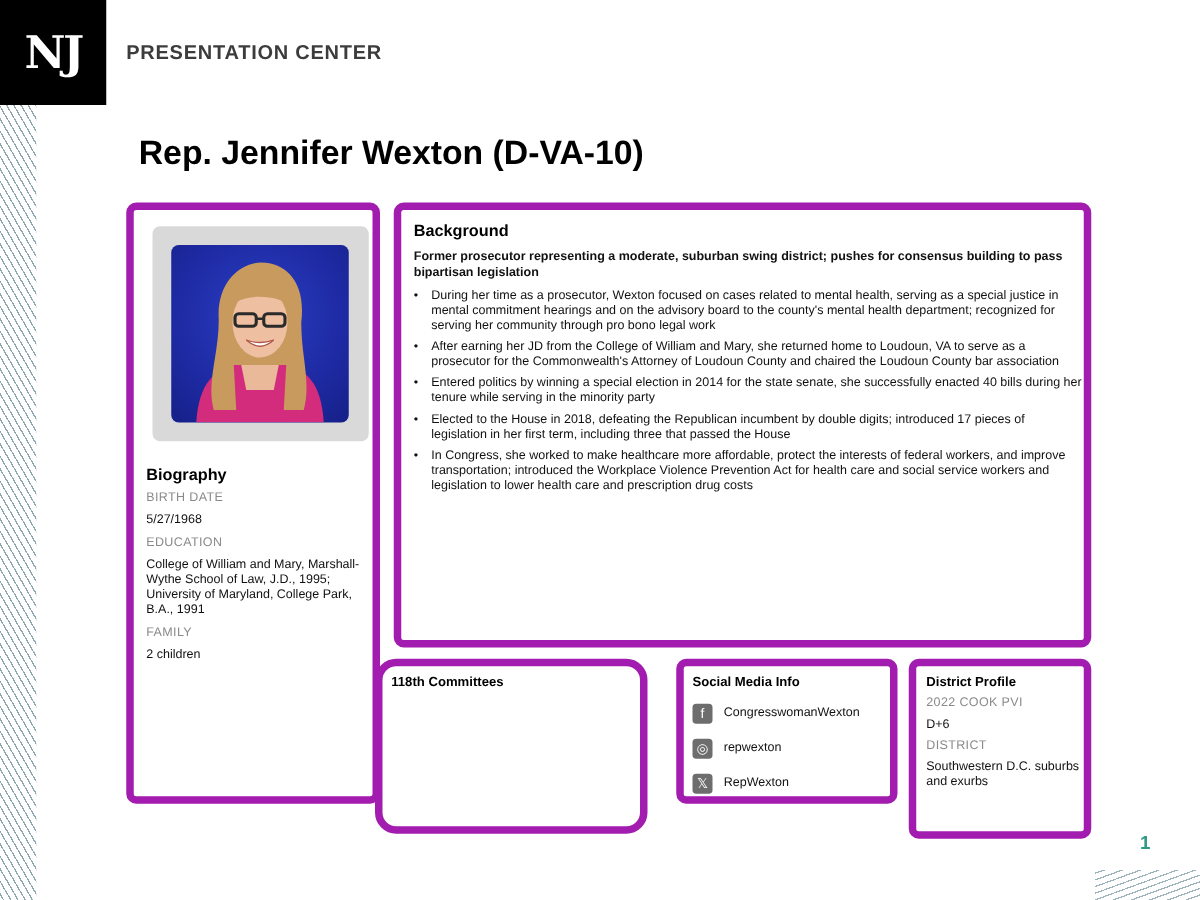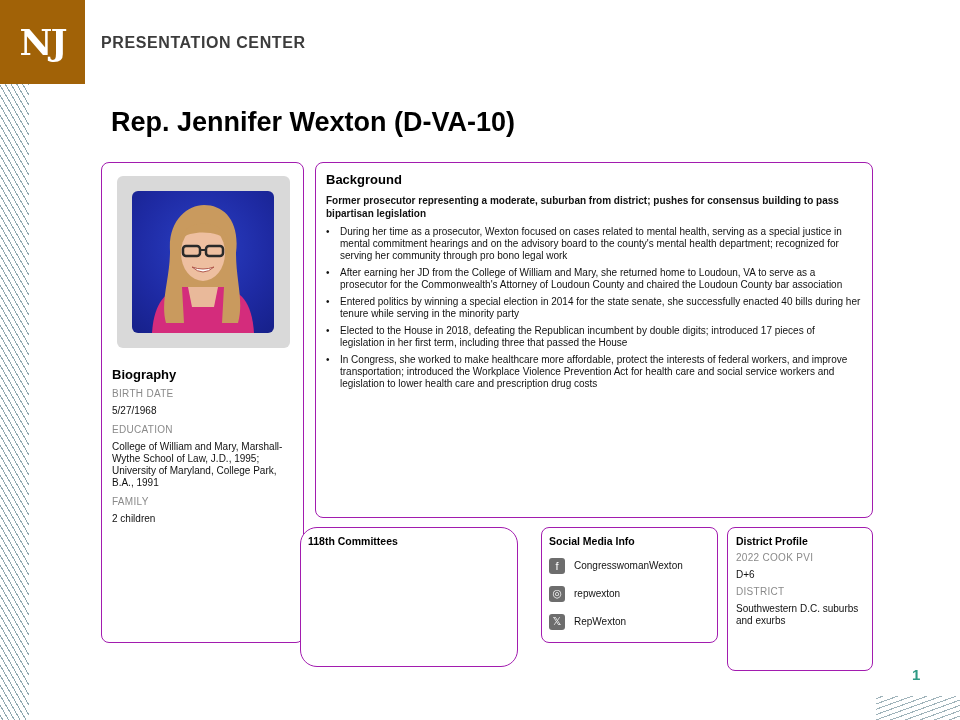--- a/index.html
+++ b/index.html
@@ -9,35 +9,35 @@
   .hatch-left {
     position: absolute; left: 0; top: 84px; width: 29px; height: 636px;
     background: repeating-linear-gradient(60deg, #ffffff 0px, #ffffff 2px, #8fa8b0 2px, #8fa8b0 3px, #ffffff 3px, #ffffff 5px);
   }
   .hatch-bottom {
     position: absolute; right: 0; bottom: 0; width: 84px; height: 24px;
     background: repeating-linear-gradient(160deg, #ffffff 0px, #ffffff 2px, #9fb3ba 2px, #9fb3ba 3px, #ffffff 3px, #ffffff 5px);
   }
   .logo-box {
     position: absolute; left: 0; top: 0; width: 85px; height: 84px;
-    background: #a16207; display: flex; align-items: center; justify-content: center;
+    background: #000000; display: flex; align-items: center; justify-content: center;
   }
   .logo-text {
     color: #ffffff; font-family: "DejaVu Serif", serif; font-weight: bold;
     font-size: 36px; letter-spacing: -2px;
   }
   .brand {
     position: absolute; left: 101px; top: 34px; font-size: 16px; font-weight: bold;
     color: #3c3c3c; letter-spacing: 0.6px;
   }
   .page-title {
     position: absolute; left: 111px; top: 107px; font-size: 27px; font-weight: bold; color: #000;
   }
   .card {
-    position: absolute; background: #fff; border: 1px solid #a21caf; border-radius: 8px;
+    position: absolute; background: #fff; border: 6px solid #a21caf; border-radius: 8px;
   }
   .card-bio { left: 101px; top: 162px; width: 203px; height: 481px; }
   .card-bg { left: 315px; top: 162px; width: 558px; height: 356px; }
   .card-com { left: 300px; top: 527px; width: 218px; height: 140px; border-radius: 17px; }
   .card-soc { left: 541px; top: 527px; width: 177px; height: 116px; }
   .card-dist { left: 727px; top: 527px; width: 146px; height: 144px; }
 
   .photo-frame {
     position: absolute; left: 15px; top: 13px; width: 173px; height: 172px;
     background: #d9d9d9; border-radius: 6px;
@@ -118,21 +118,21 @@
     <div class="field-label">EDUCATION</div>
     <div class="field-value">College of William and Mary, Marshall-Wythe School of Law, J.D., 1995; University of Maryland, College Park, B.A., 1991</div>
     <div class="field-label">FAMILY</div>
     <div class="field-value">2 children</div>
   </div>
 </div>
 
 <div class="card card-bg">
   <div class="bg-body">
     <div class="section-title">Background</div>
-    <div class="bg-summary">Former prosecutor representing a moderate, suburban from district; pushes for consensus building to pass bipartisan legislation</div>
+    <div class="bg-summary">Former prosecutor representing a moderate, suburban swing district; pushes for consensus building to pass bipartisan legislation</div>
     <ul class="bullets">
       <li>During her time as a prosecutor, Wexton focused on cases related to mental health, serving as a special justice in mental commitment hearings and on the advisory board to the county's mental health department; recognized for serving her community through pro bono legal work</li>
       <li>After earning her JD from the College of William and Mary, she returned home to Loudoun, VA to serve as a prosecutor for the Commonwealth's Attorney of Loudoun County and chaired the Loudoun County bar association</li>
       <li>Entered politics by winning a special election in 2014 for the state senate, she successfully enacted 40 bills during her tenure while serving in the minority party</li>
       <li>Elected to the House in 2018, defeating the Republican incumbent by double digits; introduced 17 pieces of legislation in her first term, including three that passed the House</li>
       <li>In Congress, she worked to make healthcare more affordable, protect the interests of federal workers, and improve transportation; introduced the Workplace Violence Prevention Act for health care and social service workers and legislation to lower health care and prescription drug costs</li>
     </ul>
   </div>
 </div>
 

